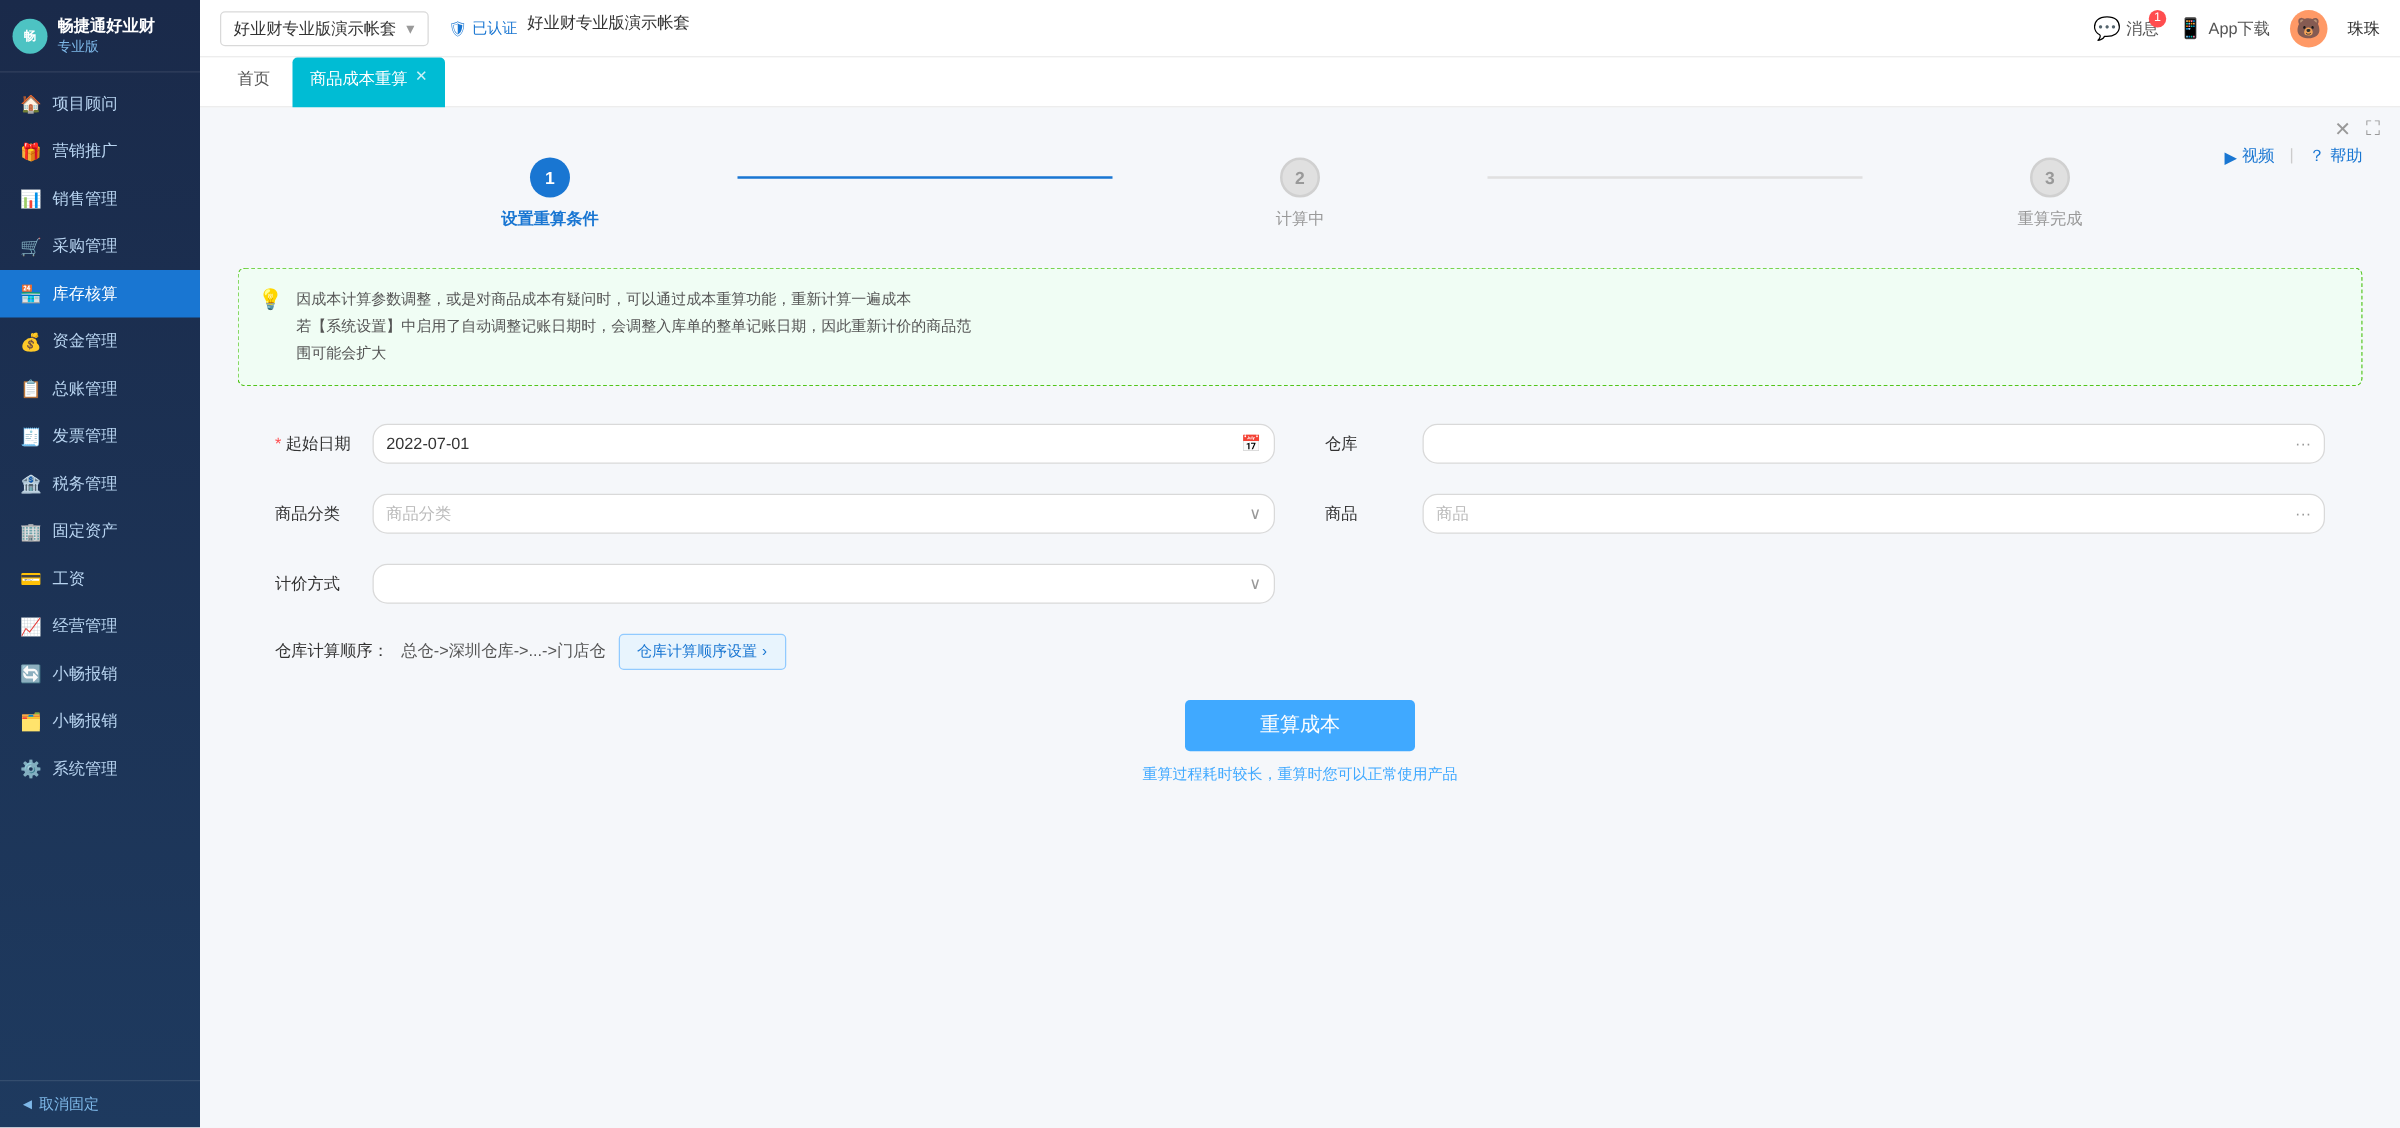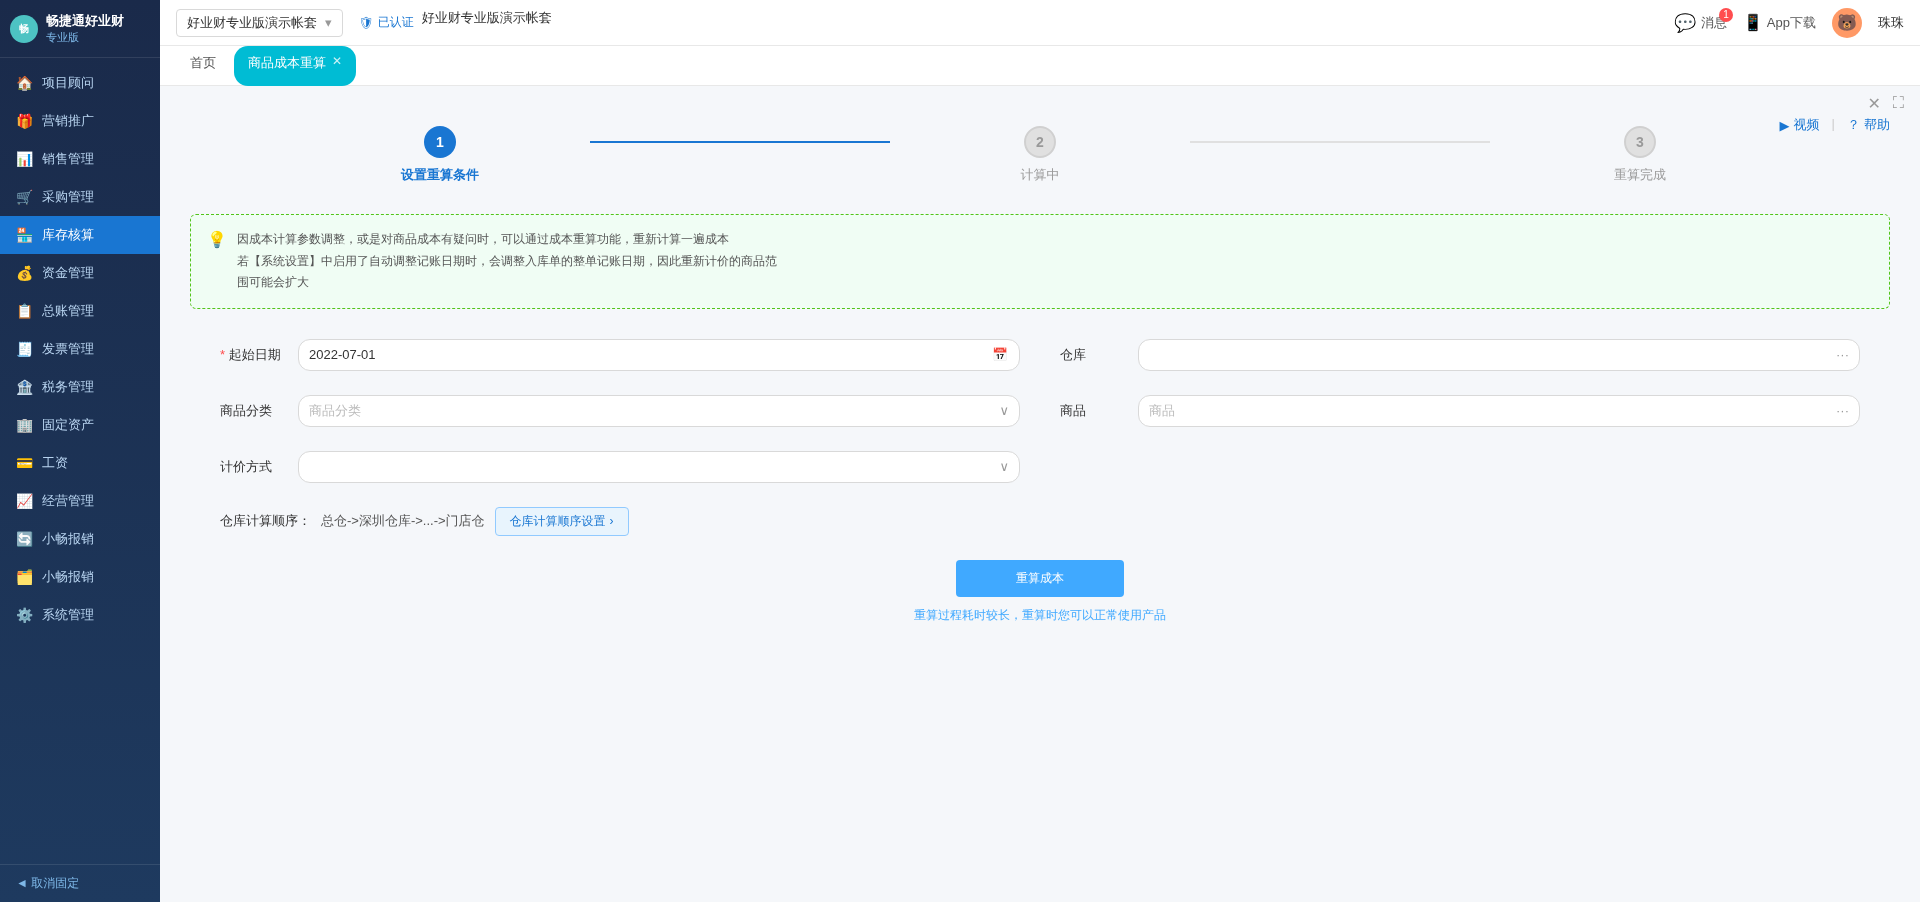--- a/index.html
+++ b/index.html
@@ -207,21 +207,21 @@
       cursor: pointer; display: flex; align-items: center; gap: 4px;
     }
 
     
     .recalc-section {
       display: flex; flex-direction: column; align-items: center;
       margin-top: 20px;
     }
     .recalc-btn {
       background: #40a9ff; color: #fff; border: none;
-      border-radius: 4px; padding: 10px 60px; font-size: 12px;
+      border-radius: 4px; padding: 10px 60px; font-size: 16px;
       cursor: pointer; font-family: inherit;
     }
     .recalc-hint { font-size: 12px; color: #40a9ff; margin-top: 10px; }
   </style>
 </head>
 <body>
 
 <div class="sidebar">
   <div class="sidebar-header">
     <div class="sidebar-logo">
@@ -330,21 +330,21 @@
         🐻
       </div>
       <span style="font-size:13px;color:#333;">珠珠</span>
     </div>
   </div>
 
   <div class="tabbar">
     <div class="tab tab-home">
       <span>首页</span>
     </div>
-    <div class="tab active" style="margin-left:4px;border-radius:14px;">
+    <div class="tab active" style="margin-left:4px;">
       <span>商品成本重算</span>
       <span class="close-btn">✕</span>
     </div>
   </div>
 
   <div class="content">
 
     <div class="window-controls">
       <span title="关闭">✕</span>
       <span title="展开">⛶</span>

